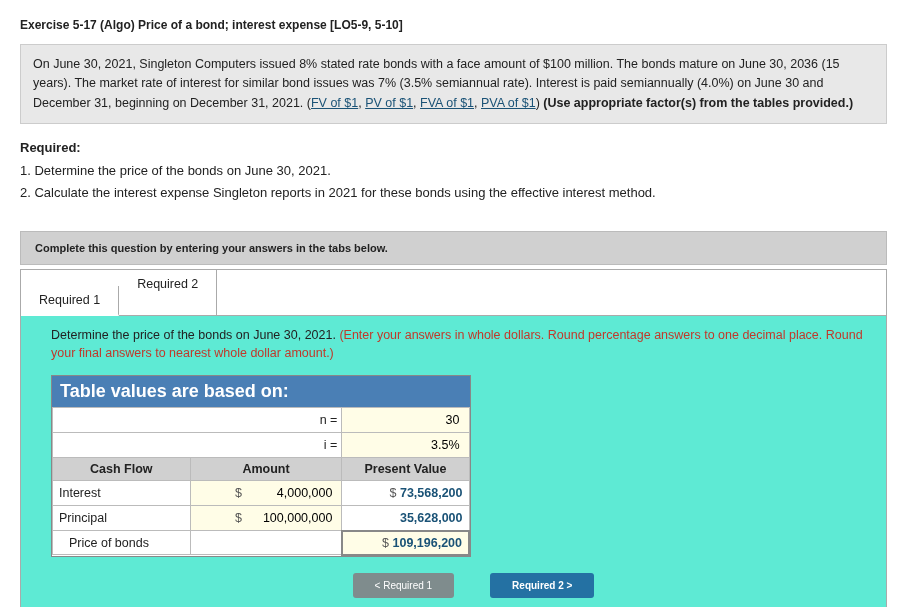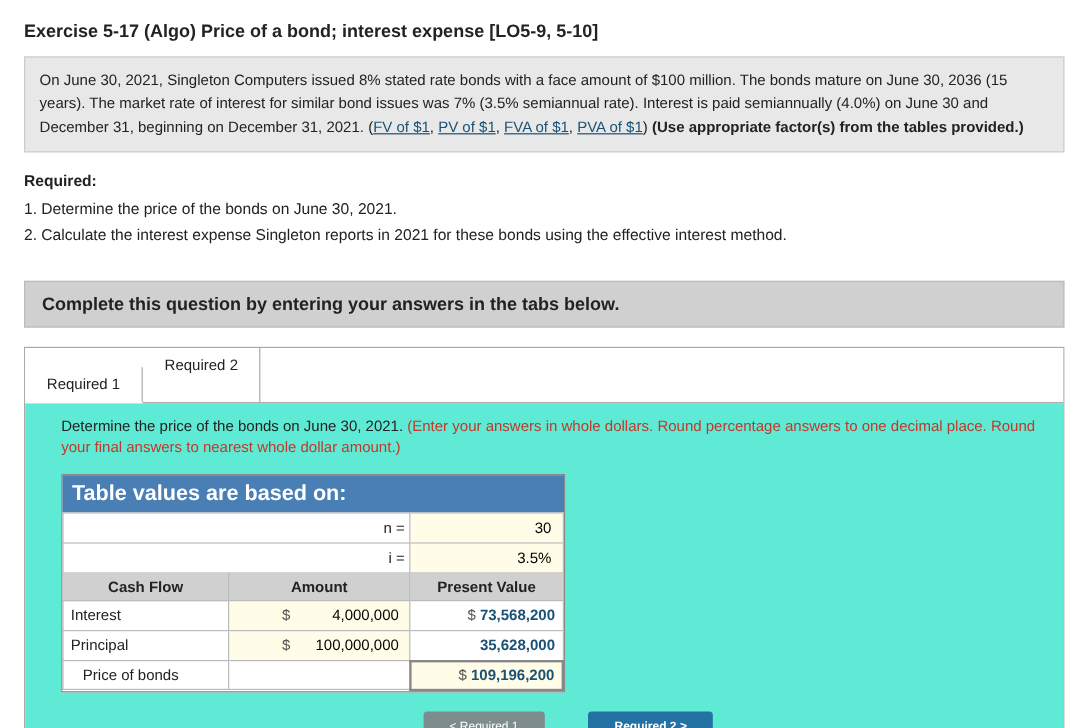--- a/index.html
+++ b/index.html
@@ -6,21 +6,21 @@
     body {
       font-family: Arial, sans-serif;
       font-size: 13px;
       background: #fff;
       color: #222;
       width: 907px;
       min-height: 607px;
       padding: 18px 20px 20px 20px;
     }
     .page-title {
-      font-size: 15px;
+      font-size: 12px;
       font-weight: bold;
       margin-bottom: 12px;
     }
     .description-box {
       background: #e8e8e8;
       border: 1px solid #ccc;
       padding: 10px 12px;
       margin-bottom: 14px;
       line-height: 1.55;
       font-size: 12.5px;
@@ -36,23 +36,23 @@
       margin-bottom: 3px;
       line-height: 1.5;
     }
     .required-section strong {
       font-weight: bold;
     }
     .instruction-box {
       background: #d0d0d0;
       border: 1px solid #bbb;
       padding: 10px 14px;
-      margin-bottom: 16px;
-      font-weight: bold;
-      font-size: 15px;
+      margin-bottom: 4px;
+      font-weight: bold;
+      font-size: 11px;
       color: #222;
     }
     .tabs-container {
       border: 1px solid #aaa;
       margin-bottom: 0;
     }
     .tab-row {
       display: flex;
       border-bottom: 1px solid #aaa;
       background: #fff;

